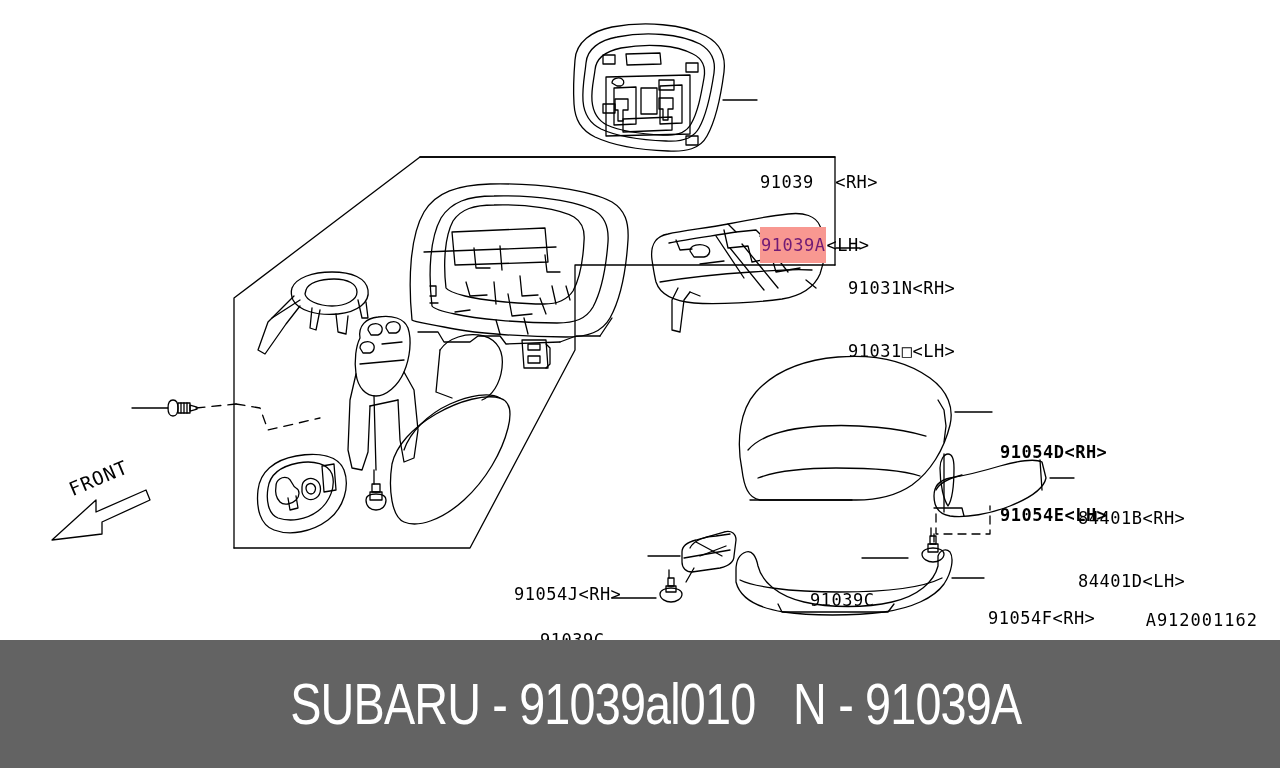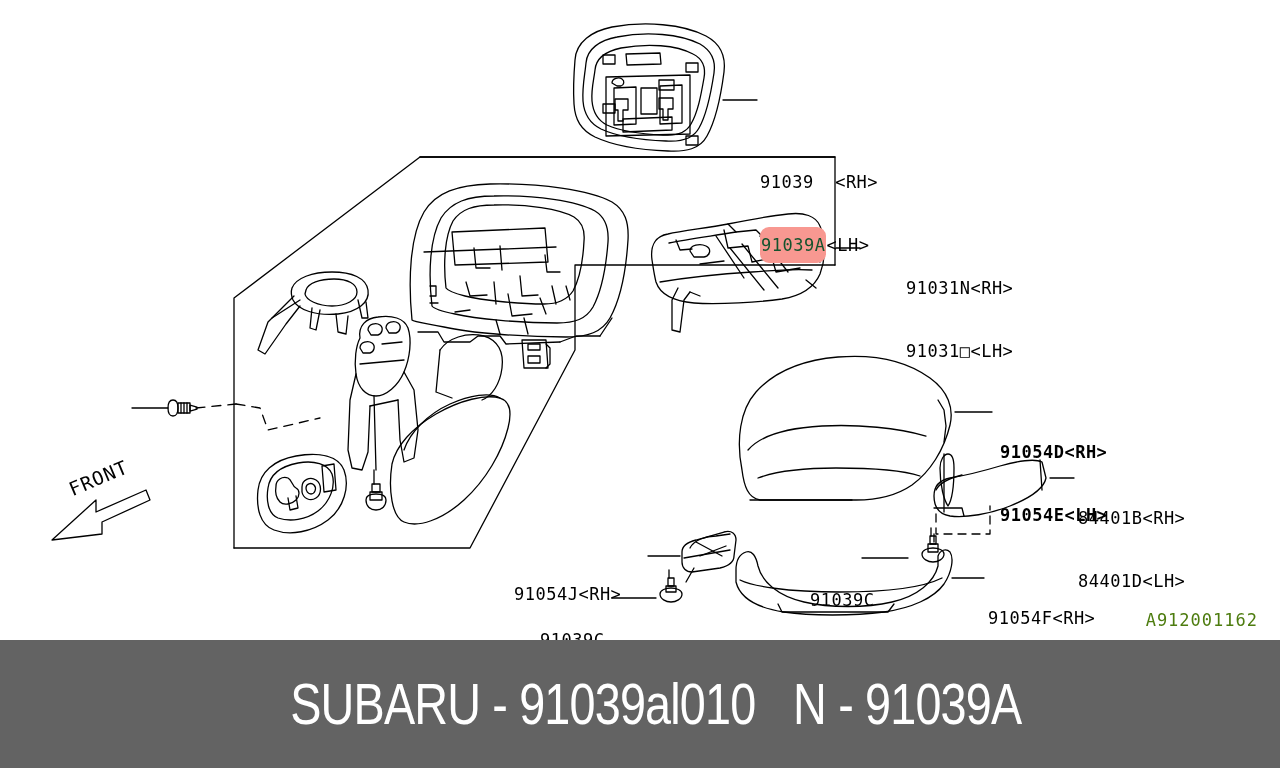--- a/index.html
+++ b/index.html
@@ -36,23 +36,22 @@
     position: absolute;
     font-family: "DejaVu Sans Mono", monospace;
     font-size: 17px;
     letter-spacing: 0.5px;
     color: #000000;
     white-space: pre;
     line-height: 21px;
   }
   .hl {
     background: #F89891;
-    color: #14532d;
+    color: #701a75;
     padding: 8px 1px;
-    border-radius: 9px;
   }
   .lbl-rows { display: block; }
   .lbl-row { display: block; white-space: pre; }
 
   #front-arrow-label {
     position: absolute;
     left: 74px;
     top: 478px;
     font-family: "DejaVu Sans Mono", monospace;
     font-size: 19px;
@@ -62,21 +61,21 @@
     transform-origin: left bottom;
     white-space: pre;
   }
   #diagram-code {
     position: absolute;
     right: 22px;
     top: 610px;
     font-family: "DejaVu Sans Mono", monospace;
     font-size: 17px;
     letter-spacing: 1px;
-    color: #4d7c0f;
+    color: #000000;
     white-space: pre;
   }
   #banner {
     position: absolute;
     left: 0;
     top: 640px;
     width: 1280px;
     height: 128px;
     background: #636363;
     display: flex;
@@ -368,21 +367,21 @@
       </g>
     </svg>
 
     <div class="lbl" style="left:760px; top:88px;">
       <span class="lbl-rows">
         <span class="lbl-row">91039  &lt;RH&gt;</span>
         <span class="lbl-row"><span class="hl">91039A</span>&lt;LH&gt;</span>
       </span>
     </div>
 
-    <div class="lbl" style="left:906px; top:236px;">
+    <div class="lbl" style="left:848px; top:236px;">
       <span class="lbl-row">91031N&lt;RH&gt;</span>
       <span class="lbl-row">91031□&lt;LH&gt;</span>
     </div>
 
     <div class="lbl" style="left:1000px; top:400px;font-weight:bold;">
       <span class="lbl-row">91054D&lt;RH&gt;</span>
       <span class="lbl-row">91054E&lt;LH&gt;</span>
     </div>
 
     <div class="lbl" style="left:1078px; top:466px;">

